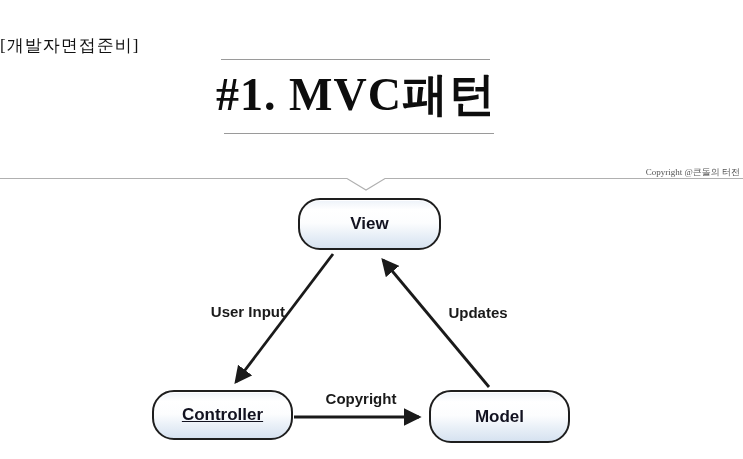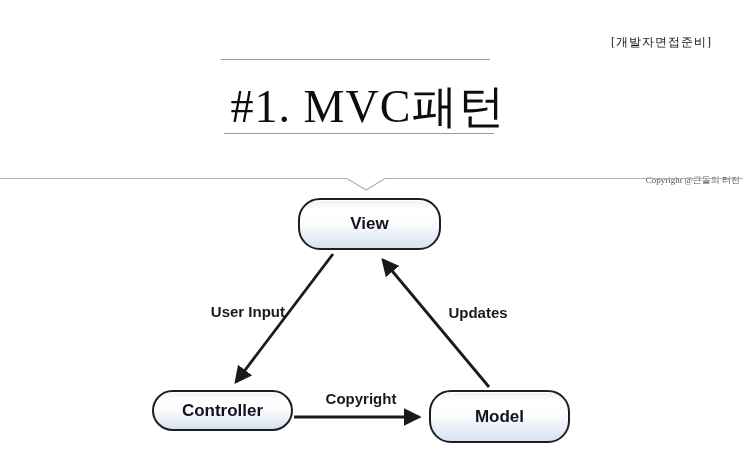--- a/index.html
+++ b/index.html
@@ -3,65 +3,65 @@
 <meta charset="utf-8">
 <style>
   html,body{margin:0;padding:0;}
   body{
     width:743px;height:459px;position:relative;overflow:hidden;
     background:#ffffff;
     font-family:"Liberation Sans", sans-serif;
   }
   
   .hdr-category{
-    position:absolute;left:0;top:34px;width:712px;text-align:right;
+    position:absolute;left:0;top:34px;width:712px;text-align:left;
     font-family:"Liberation Serif","DejaVu Serif",serif;
-    font-size:12px;color:#111111;letter-spacing:1px;
+    font-size:17px;color:#111111;letter-spacing:1px;
   }
   .hdr-rule{
     position:absolute;height:1px;background:#9a9a9a;
   }
   .rule-top{left:221px;top:59px;width:269px;}
   .rule-bottom{left:224px;top:133px;width:270px;}
   .hdr-title{
     position:absolute;left:0;top:64px;width:712px;text-align:center;
     font-family:"Liberation Serif","DejaVu Serif",serif;
     font-size:46px;color:#0d0d0d;letter-spacing:1px;
   }
   .copyright{
-    position:absolute;right:3px;top:174px;
+    position:absolute;right:3px;top:166px;
     font-family:"Liberation Serif","DejaVu Serif",serif;
     font-size:9px;color:#555555;
   }
   
   .wires{position:absolute;left:0;top:0;width:743px;height:459px;pointer-events:none;}
   .node{
     position:absolute;box-sizing:border-box;
     border:2.5px solid #1e1e1e;border-radius:22px;
     background:linear-gradient(180deg,#edf2f9 0%,#ffffff 20%,#fcfdfe 48%,#e8eff7 74%,#d6e2f0 100%);
     box-shadow:inset 0 1px 0 rgba(255,255,255,.9);
     display:flex;align-items:center;justify-content:center;
     font-weight:700;font-size:17px;color:#121220;
   }
   .node-view{left:298px;top:198px;width:143px;height:52px;}
-  .node-controller{left:152px;top:390px;width:141px;height:41px;}
+  .node-controller{left:152px;top:390px;width:141px;height:50px;text-decoration:underline;}
   .node-model{left:429px;top:390px;width:141px;height:53px;text-align:center;}
   .edge-label{
     position:absolute;font-size:15px;font-weight:600;color:#1a1a1a;
   }
   .lbl-user-input{left:180px;top:303px;width:105px;text-align:right;}
   .lbl-updates{left:438px;top:304px;width:80px;text-align:center;}
   .lbl-modifies{left:311px;top:390px;width:100px;text-align:center;}
 </style>
 </head>
 <body>
 
 <div class="hdr-category">[개발자면접준비]</div>
 <div class="hdr-rule rule-top"></div>
-<h1 class="hdr-title" style="margin:12px;font-weight:400;">#1. MVC패턴</h1>
+<h1 class="hdr-title" style="margin:0;font-weight:700;">#1. MVC패턴</h1>
 <div class="hdr-rule rule-bottom"></div>
 <div class="copyright">Copyright @큰돌의 터전</div>
 
 <svg class="wires" width="743" height="459" viewBox="0 0 743 459" xmlns="http://www.w3.org/2000/svg">
   <defs>
     <marker id="arrowhead" viewBox="0 0 10 10" refX="8.5" refY="5" markerWidth="6.3" markerHeight="6.3" orient="auto">
       <path d="M0,0 L10,5 L0,10 z" fill="#1a1a1a"></path>
     </marker>
   </defs>
 

